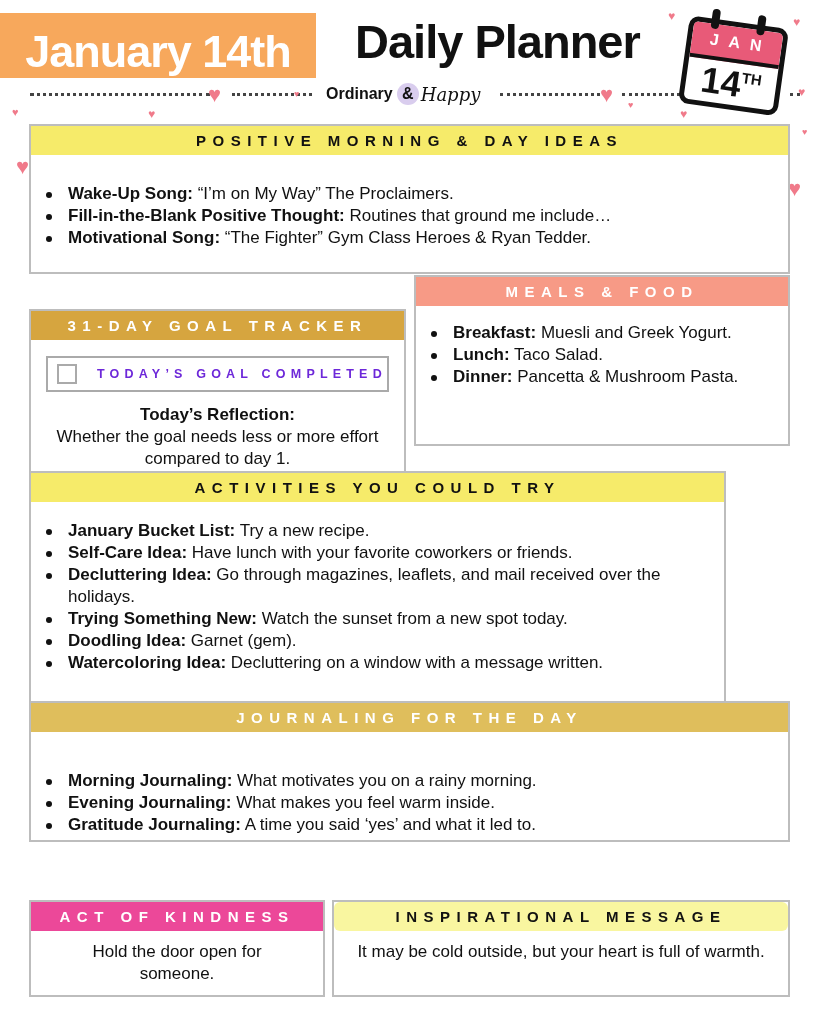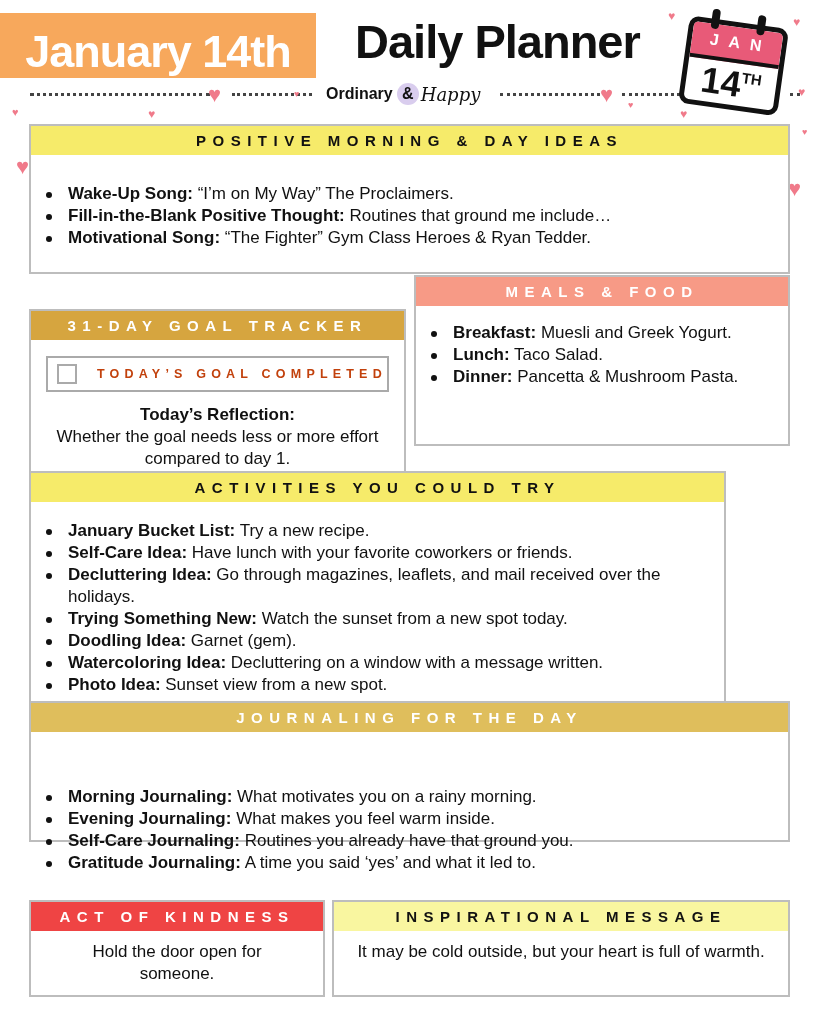--- a/index.html
+++ b/index.html
@@ -23,31 +23,31 @@
   .cal-ring { position: absolute; top: 0; width: 8px; height: 20px; border: 4px solid #111; border-radius: 6px; background: #fff; }
 
   .heart { position: absolute; color: #f07a8a; line-height: 1; }
 
   .box { position: absolute; border: 2px solid #bdbdbd; background: #fff; }
   .box-header { height: 29px; display: flex; align-items: center; justify-content: center; font-weight: 700; font-size: 15px; letter-spacing: 6.5px; text-transform: uppercase; }
   .hdr-yellow { background: #f6eb6a; color: #111; }
   .hdr-gold { background: #d6a53f; color: #fff; }
   .hdr-salmon { background: #f79a86; color: #fff; }
   .hdr-gold2 { background: #dfbe5c; color: #fff; }
-  .hdr-rose { background: #ef4444; color: #fff; }
-  .hdr-pale { background: #f9f6a0; color: #111; }
+  .hdr-rose { background: #ec4899; color: #fff; }
+  .hdr-pale { background: #f9f6a0; color: #111; border-radius: 6px; }
 
   ul.bullets { list-style: none; font-size: 17px; line-height: 22px; }
   ul.bullets li { position: relative; padding-left: 37px; }
   ul.bullets li::before { content: ""; position: absolute; left: 15px; top: 9px; width: 6px; height: 6px; border-radius: 50%; background: #111; }
   ul.bullets b { font-weight: 700; }
 
   .goal-check { margin: 16px 15px 0 15px; height: 36px; border: 2px solid #aaa; display: flex; align-items: center; padding-left: 9px; }
   .checkbox { width: 20px; height: 20px; border: 2px solid #aaa; background: #fff; }
-  .goal-check-label { margin-left: 20px; font-weight: 700; font-size: 12.5px; letter-spacing: 5.2px; color: #c2410c; }
+  .goal-check-label { margin-left: 20px; font-weight: 700; font-size: 12.5px; letter-spacing: 5.2px; color: #6d28d9; }
   .reflection { text-align: center; font-size: 17px; line-height: 22px; margin-top: 12px; }
   .reflection .rtitle { font-weight: 700; }
 
   .center-text { text-align: center; font-size: 17px; line-height: 22px; padding: 10px 14px 0 14px; }
 </style>
 </head>
 <body>
 
 <div class="title-bar">
   <span class="title-date">January 14th</span>
@@ -125,30 +125,28 @@
 
 <section class="box" style="left:29px;top:471px;width:697px;height:241px;">
   <div class="box-header hdr-yellow">Activities You Could Try</div>
   <ul class="bullets" style="margin-top:18px;">
     <li><b>January Bucket List:</b><span> Try a new recipe.</span></li>
     <li><b>Self-Care Idea:</b><span> Have lunch with your favorite coworkers or friends.</span></li>
     <li><b>Decluttering Idea:</b><span> Go through magazines, leaflets, and mail received over the holidays.</span></li>
     <li><b>Trying Something New:</b><span> Watch the sunset from a new spot today.</span></li>
     <li><b>Doodling Idea:</b><span> Garnet (gem).</span></li>
     <li><b>Watercoloring Idea:</b><span> Decluttering on a window with a message written.</span></li>
-    <li><b>Photo Idea:</b><span> Sunset view from a new spot.</span></li>
   </ul>
 </section>
 
 <section class="box" style="left:29px;top:701px;width:761px;height:141px;">
   <div class="box-header hdr-gold2">Journaling for the Day</div>
-  <ul class="bullets" style="margin-top:54px;">
+  <ul class="bullets" style="margin-top:38px;">
     <li><b>Morning Journaling:</b><span> What motivates you on a rainy morning.</span></li>
     <li><b>Evening Journaling:</b><span> What makes you feel warm inside.</span></li>
-    <li><b>Self-Care Journaling:</b><span> Routines you already have that ground you.</span></li>
     <li><b>Gratitude Journaling:</b><span> A time you said ‘yes’ and what it led to.</span></li>
   </ul>
 </section>
 
 <section class="box" style="left:29px;top:900px;width:296px;height:97px;">
   <div class="box-header hdr-rose">Act of Kindness</div>
   <div class="center-text" style="padding:10px 24px 0 24px;">Hold the door open for someone.</div>
 </section>
 
 <section class="box" style="left:332px;top:900px;width:458px;height:97px;">

